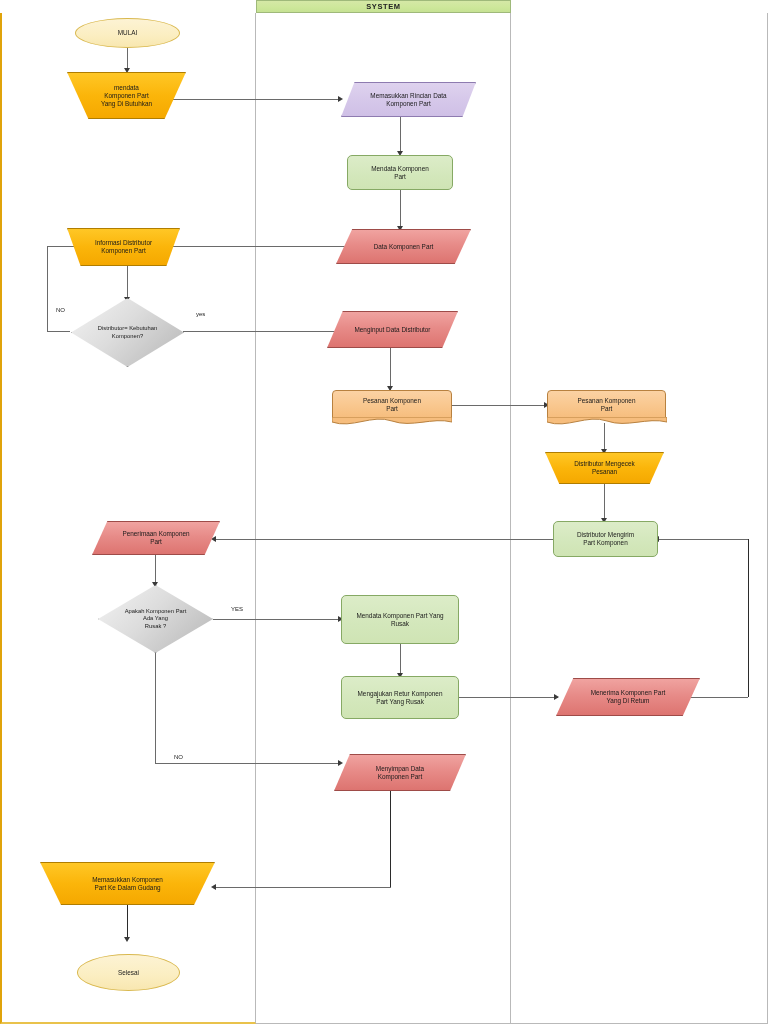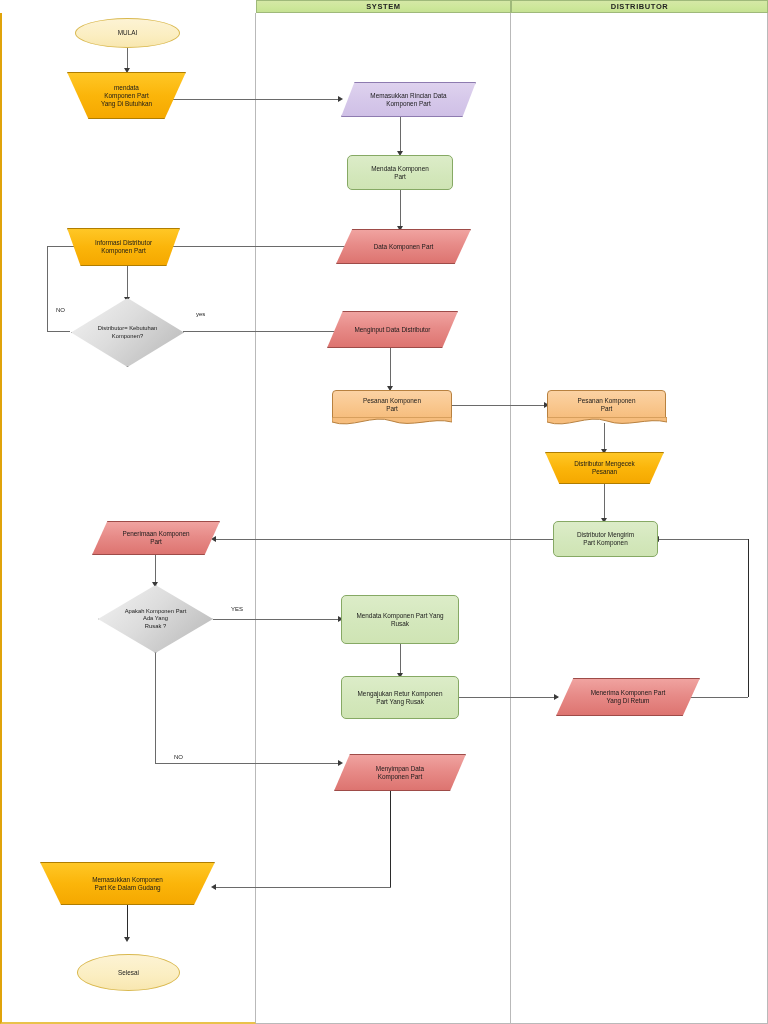--- a/index.html
+++ b/index.html
@@ -122,23 +122,20 @@
 
 <div id="canvas">
 
   <div class="lane-body staff"></div>
   <div class="lane-body system"></div>
   <div class="lane-body distributor"></div>
 
   <div class="lane-head system">
     <span>SYSTEM</span>
   </div>
-  <div class="lane-head distributor">
-    <span>DISTRIBUTOR</span>
-  </div>
 
   <div class="conn v" style="left:127px;top:47px;height:23px;"></div>
   <div class="arrow down" style="left:124px;top:68px;"></div>
 
   <div class="conn h" style="left:165px;top:99px;width:176px;"></div>
   <div class="arrow right" style="left:338px;top:96px;"></div>
 
   <div class="conn v" style="left:400px;top:116px;height:38px;"></div>
   <div class="arrow down" style="left:397px;top:151px;"></div>
 

